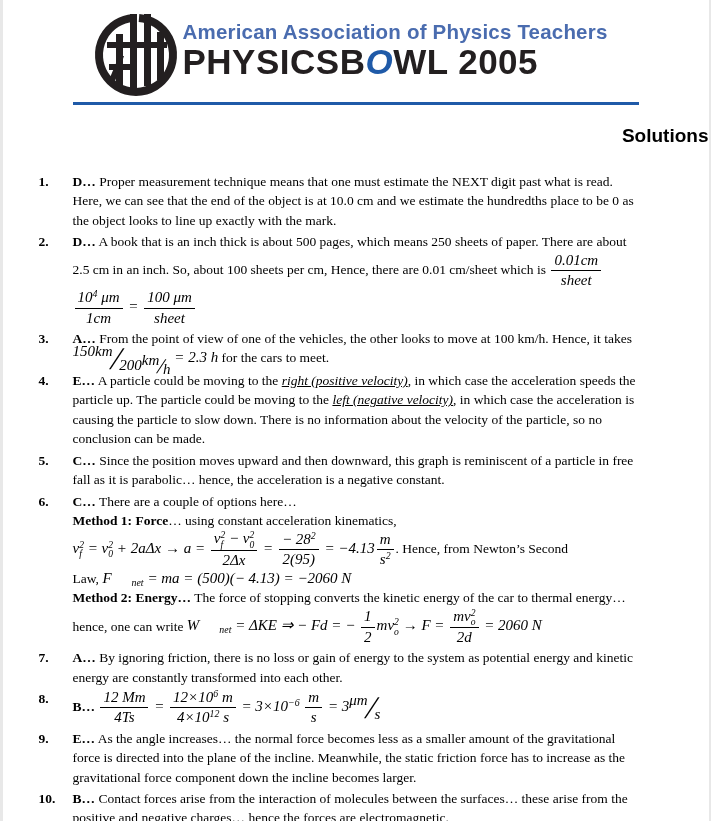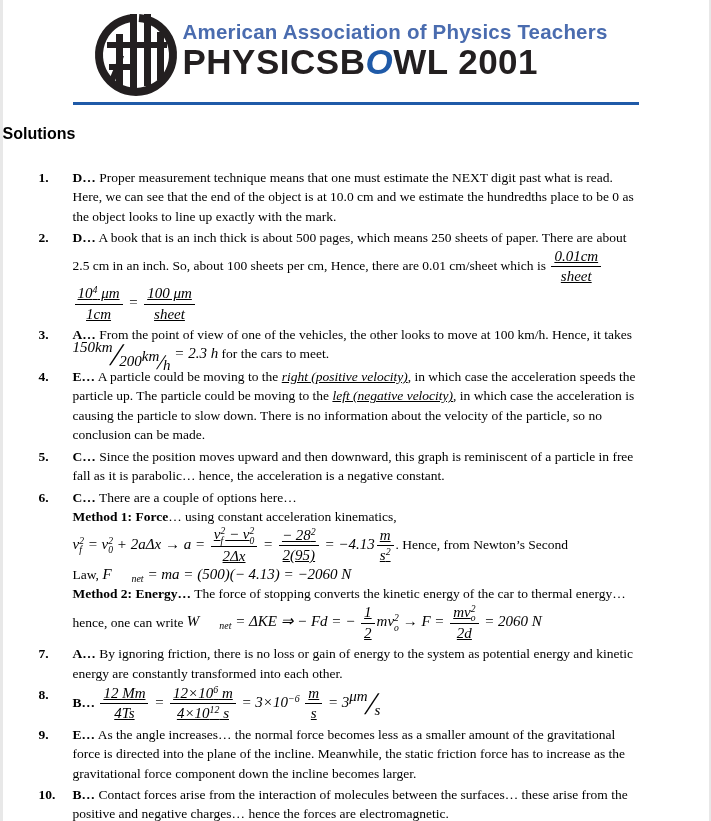--- a/index.html
+++ b/index.html
@@ -18,37 +18,37 @@
   }
   .bowl{
     font-family:"Liberation Sans",sans-serif;font-weight:bold;
     font-size:35px;line-height:1.05;letter-spacing:0.5px;color:#231f20;
   }
   .bowl .o-blue{font-style:italic;}
   .rule{height:3px;margin:2px 70px 0 70px;}
   
   .solutions-title{
     font-family:"Liberation Sans",sans-serif;font-weight:bold;
-    font-size:16px;text-align:left;margin:20px 0 0 0;
+    font-size:19px;text-align:right;margin:20px 0 0 0;
   }
   
   .sol-list{margin-top:25px;padding:0 64px 0 36px;}
   .sol{display:flex;margin-bottom:2px;line-height:1.44;}
   .sol-num{flex:none;width:26px;font-weight:bold;}
   .sol-body{flex:1;margin-left:8px;}
   .b{font-weight:bold;}
   .i{font-style:italic;text-decoration:underline;}
   .m{font-style:italic;font-size:15px;line-height:1.3;}
   .sup{font-size:66%;vertical-align:0.55em;line-height:0;}
   .sub{font-size:66%;vertical-align:-0.3em;line-height:0;padding-left:20px;}
   
   .ss{display:inline-block;text-align:left;font-size:64%;line-height:0.95;vertical-align:-0.42em;}
   .ss-t,.ss-b{display:block;}
   
-  .frac{display:inline-block;text-align:center;vertical-align:middle;line-height:1.15;padding:0 2px;text-decoration:underline;}
+  .frac{display:inline-block;text-align:center;vertical-align:middle;line-height:1.15;padding:0 2px;}
   .frac-n{display:block;border-bottom:1px solid #000;padding:0 3px 1px 3px;}
   .frac-d{display:block;padding:1px 3px 0 3px;}
   
   .sfrac{display:inline-flex;align-items:center;vertical-align:middle;}
   .sfrac-n{display:inline-block;transform:translateY(-0.5em);}
   .sfrac-d{display:inline-block;transform:translateY(0.45em);}
   .sfrac-s{display:inline-block;font-size:2.1em;line-height:0.5;font-weight:400;margin:0 -1px;transform:skewX(-8deg);}
   .sfrac .sfrac .sfrac-s{font-size:1.4em;}
   .sfrac .sfrac .sfrac-n{transform:translateY(-0.3em);}
   .sfrac .sfrac .sfrac-d{transform:translateY(0.3em);}
@@ -69,21 +69,21 @@
           <rect x="55" y="4" width="7" height="72"></rect>
           <rect x="68" y="22" width="7" height="48"></rect>
           <rect x="18" y="32" width="60" height="6"></rect>
           <rect x="20" y="54" width="22" height="6"></rect>
           <path d="M 20 70 L 30 46 L 35 46 L 25 74 Z"></path>
         </g>
       </svg>
     </span>
     <div class="header-text">
       <div class="org" style="color: rgb(74, 108, 175);">American Association of Physics Teachers</div>
-      <div class="bowl"><span>PHYSICSB</span><span class="o-blue" style="color: rgb(31, 90, 168);">O</span><span>WL 2001</span></div>
+      <div class="bowl"><span>PHYSICSB</span><span class="o-blue" style="color: rgb(31, 90, 168);">O</span><span>WL 2005</span></div>
     </div>
   </div>
   <div class="rule" style="background: rgb(31, 90, 168);"></div>
 
   <h1 class="solutions-title">Solutions</h1>
 
   <div class="sol-list">
       <div class="sol">
         <div class="sol-num">1.</div>
         <div class="sol-body"><span class="b">D…</span> Proper measurement technique means that one must estimate the NEXT digit past what is read.  Here, we can see that the end of the object is at 10.0 cm and we estimate the hundredths place to be 0 as the object looks to line up exactly with the mark.</div>

